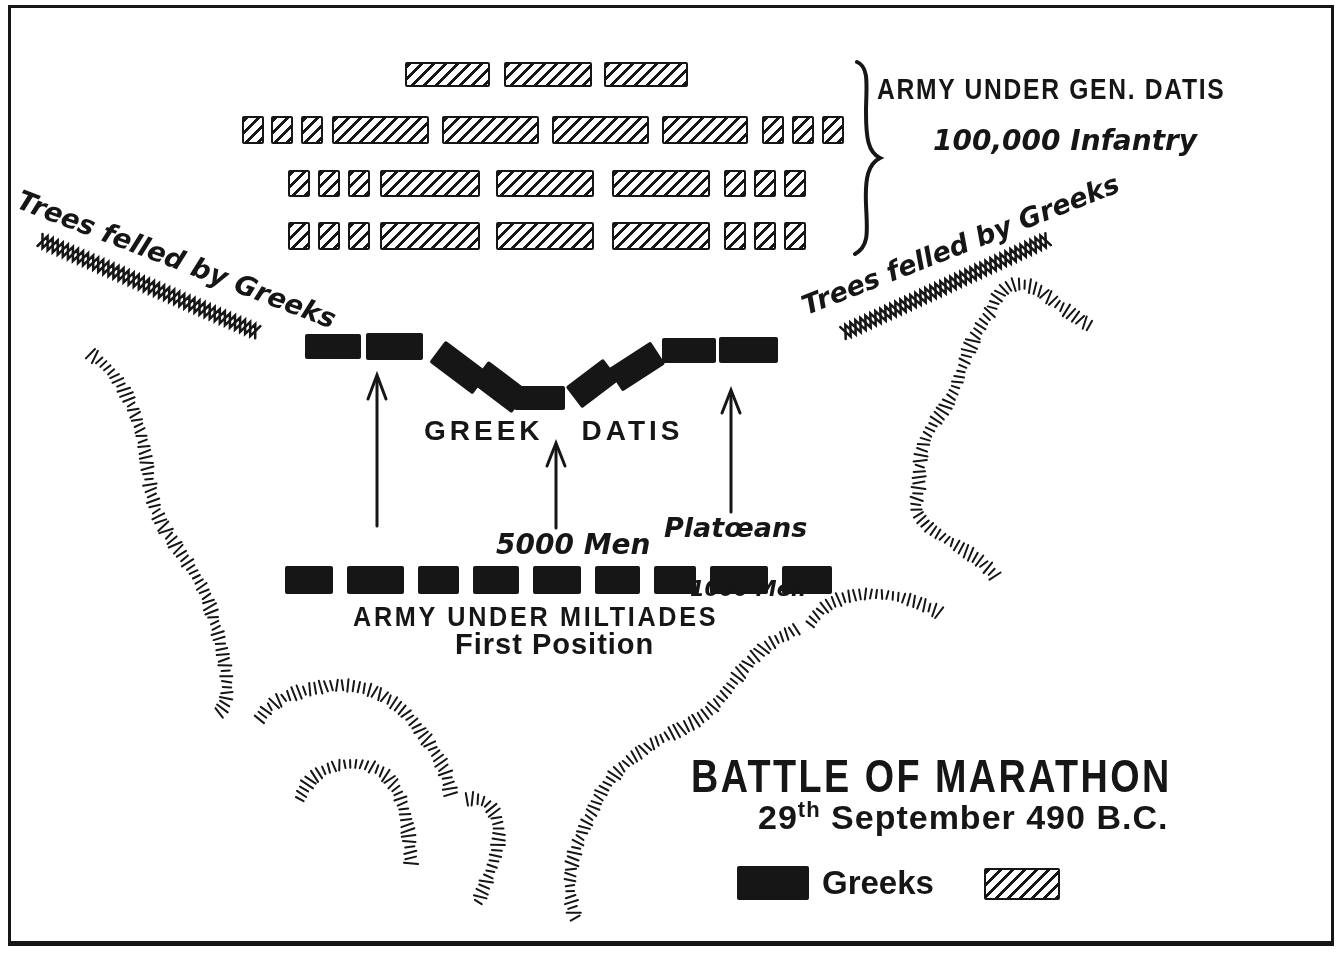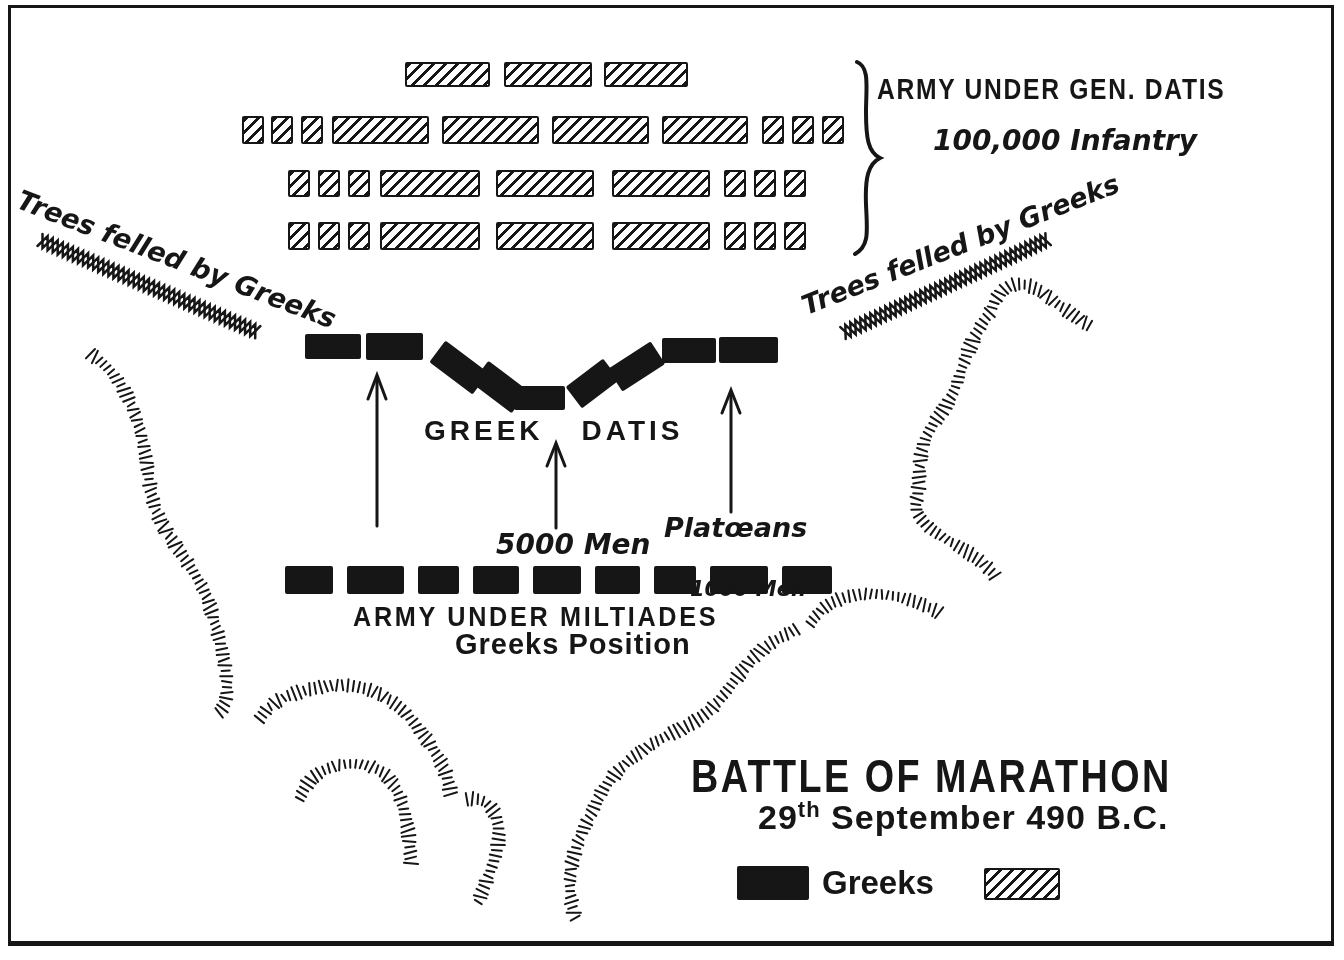--- a/index.html
+++ b/index.html
@@ -519,21 +519,21 @@
   <div class="abs caps" id="greek-attack">
     <span>GREEK</span>
     <span>DATIS</span>
   </div>
 
   <div class="abs script" id="athenians-strength">5000 Men</div>
   <div class="abs script" id="plataeans-label">Platœans</div>
   <div class="abs script" id="plataeans-strength">1000 Men</div>
 
   <div class="abs caps" id="miltiades-label">ARMY UNDER MILTIADES</div>
-  <div class="abs print" id="first-position">Greeks Position</div>
+  <div class="abs print" id="first-position">First Position</div>
 
   <div class="abs caps" id="map-title">BATTLE OF MARATHON</div>
   <div class="abs print" id="map-date">
     <span>29</span><sup>th</sup><span> September 490 B.C.</span>
   </div>
 
   <div class="abs unit greek-unit" id="legend-greek-swatch"></div>
   <div class="abs print" id="legend-greek-label">Greeks</div>
   <div class="abs unit persian-unit" id="legend-persian-swatch"></div>
 

